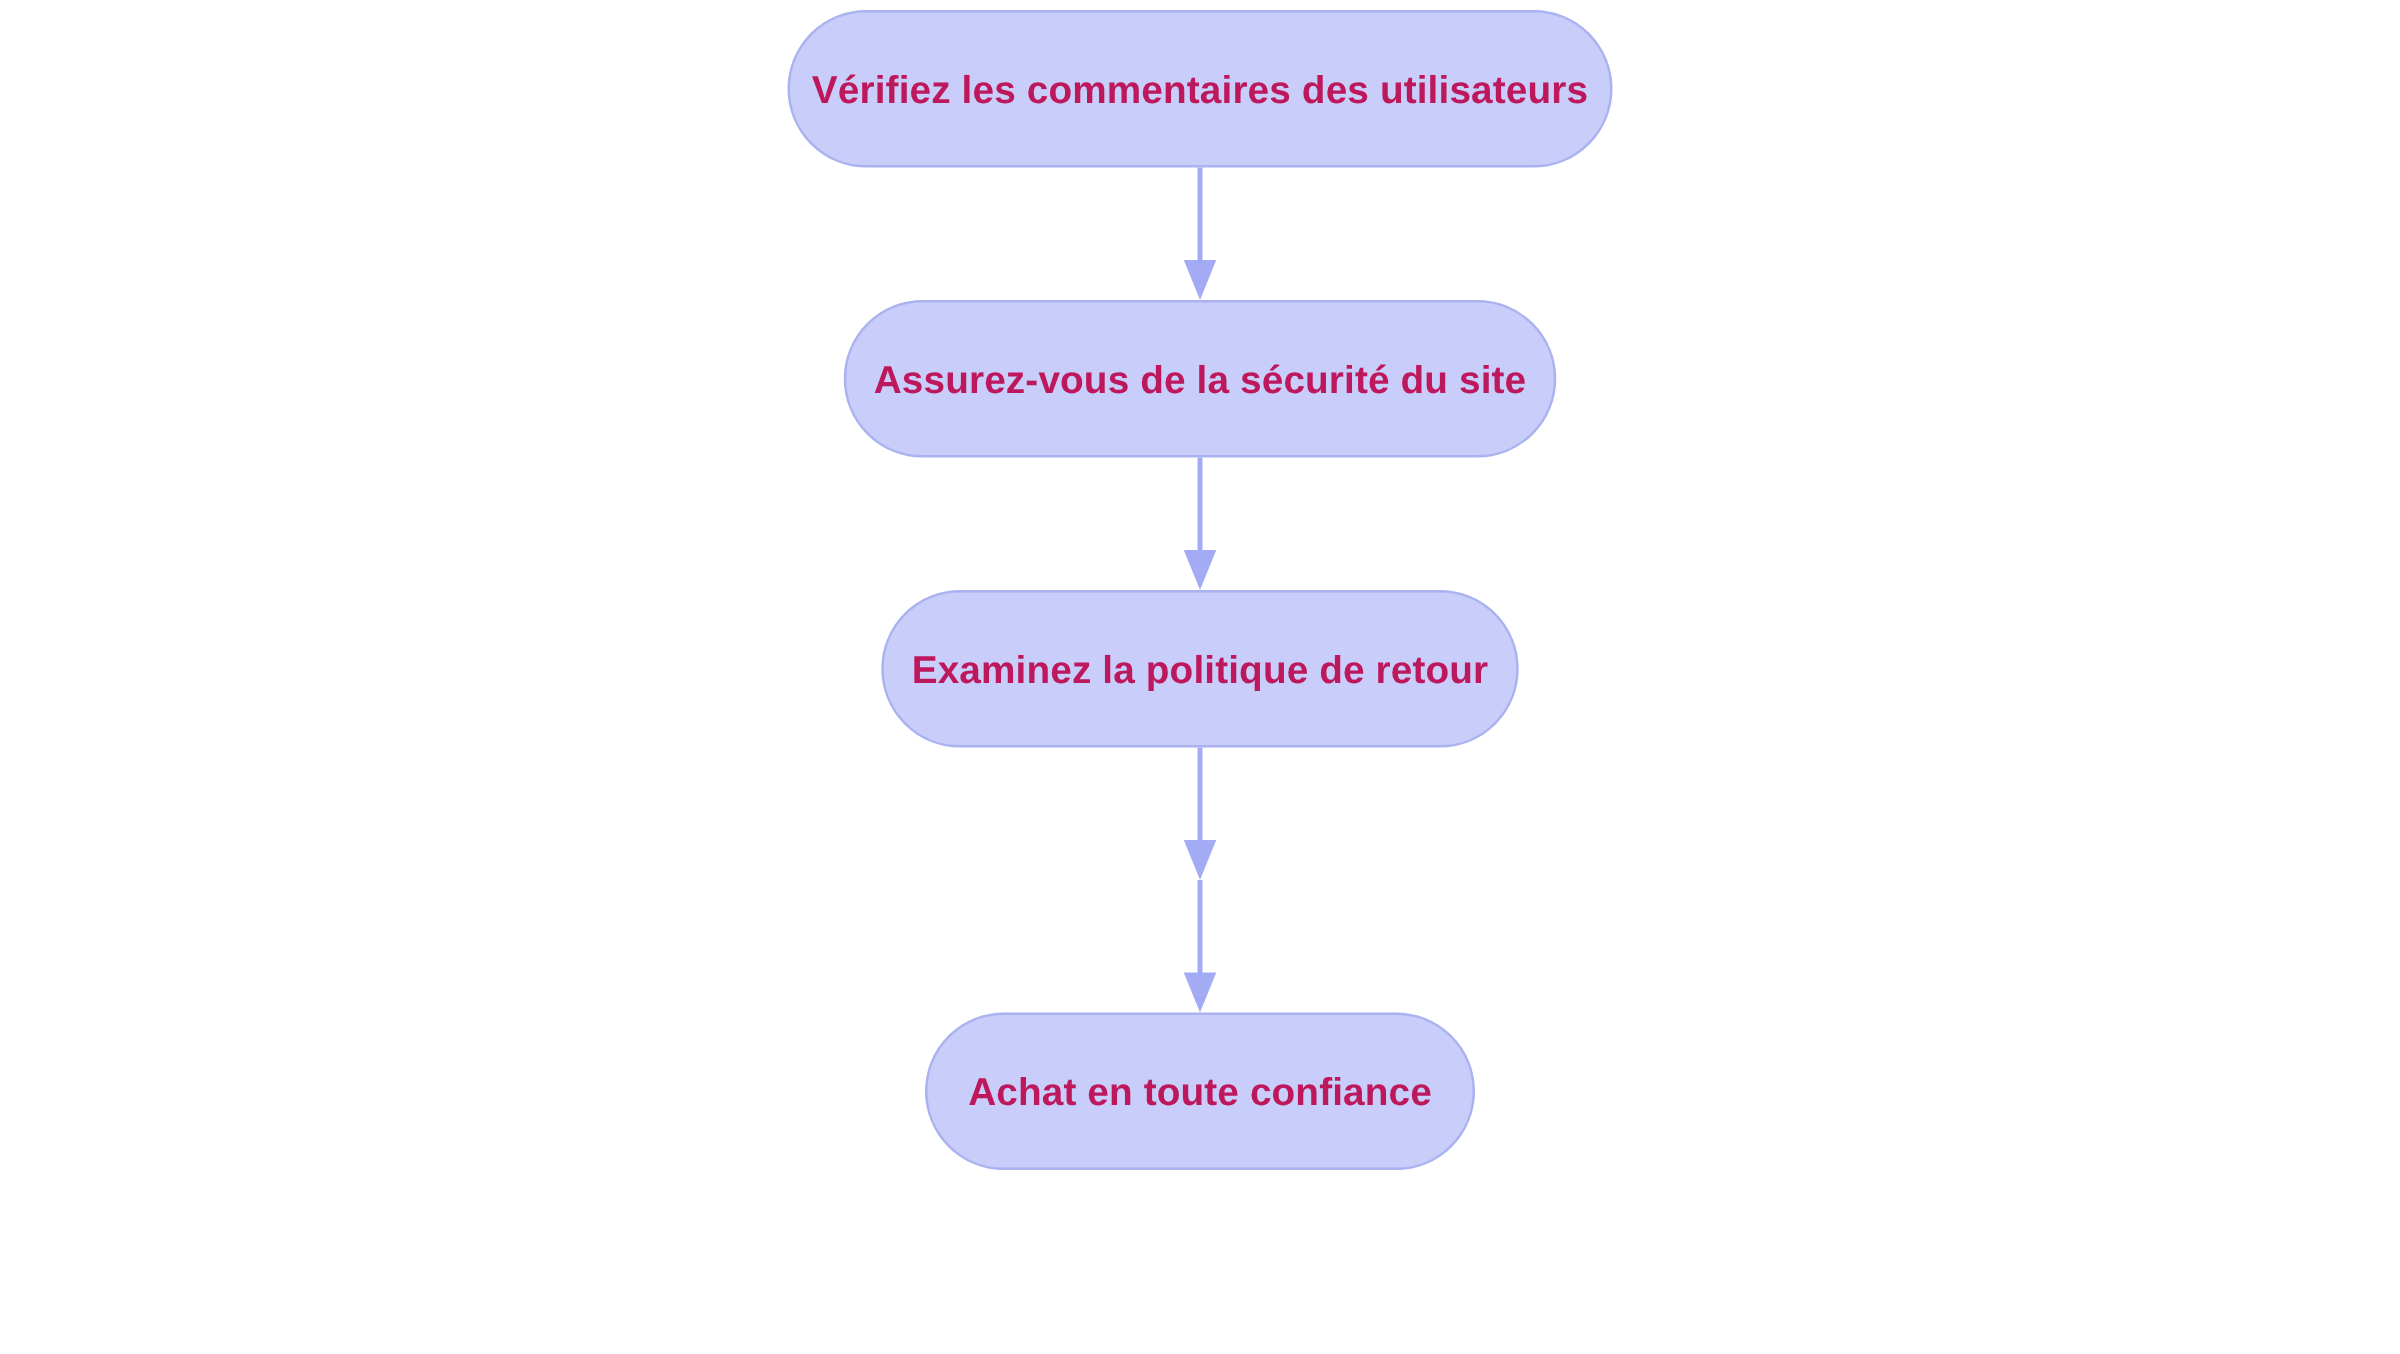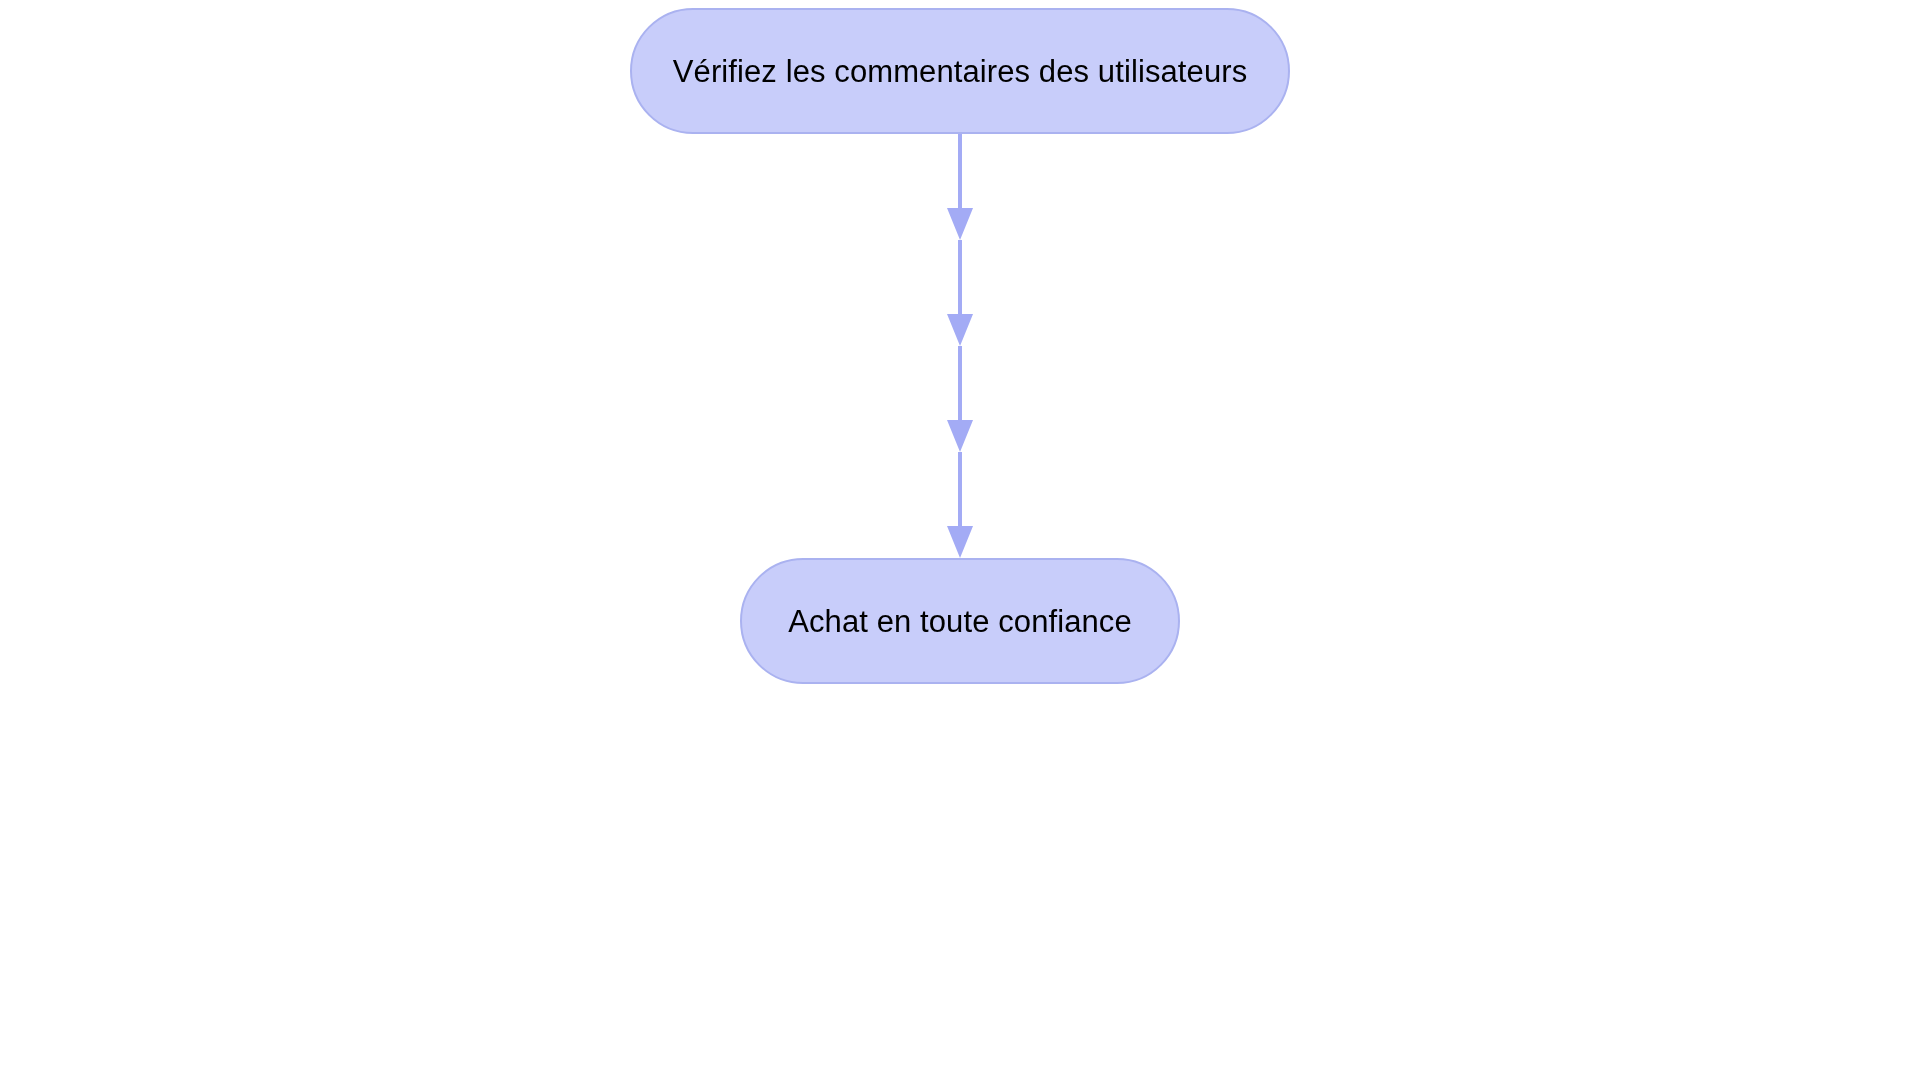--- a/index.html
+++ b/index.html
@@ -39,24 +39,24 @@
     background: #c8cdfa;
     border: 2px solid #aab2f0;
     border-radius: 63px;
     display: flex;
     align-items: center;
     justify-content: center;
     flex: 0 0 auto;
   }
 
   .node-label {
-    color: #000000;
+    color: #be185d;
     font-size: 31px;
     font-family: "Liberation Sans", sans-serif;
-    font-weight: 400;
+    font-weight: 700;
     letter-spacing: 0.1px;
     white-space: nowrap;
     line-height: 1;
     padding: 0 46px;
   }
 
   
   .node-w1 { width: 660px; }
   .node-w2 { width: 570px; }
   .node-w3 { width: 510px; }
@@ -103,26 +103,32 @@
 
     <div class="node node-w1">
       <span class="node-label">Vérifiez les commentaires des utilisateurs</span>
     </div>
 
     <div class="connector">
       <div class="shaft"></div>
       <div class="head"></div>
     </div>
 
+    <div class="node node-w2">
+      <span class="node-label">Assurez-vous de la sécurité du site</span>
+    </div>
 
     <div class="connector">
       <div class="shaft"></div>
       <div class="head"></div>
     </div>
 
+    <div class="node node-w3">
+      <span class="node-label">Examinez la politique de retour</span>
+    </div>
 
     <div class="connector">
       <div class="shaft"></div>
       <div class="head"></div>
     </div>
 
 
     <div class="connector">
       <div class="shaft"></div>
       <div class="head"></div>

